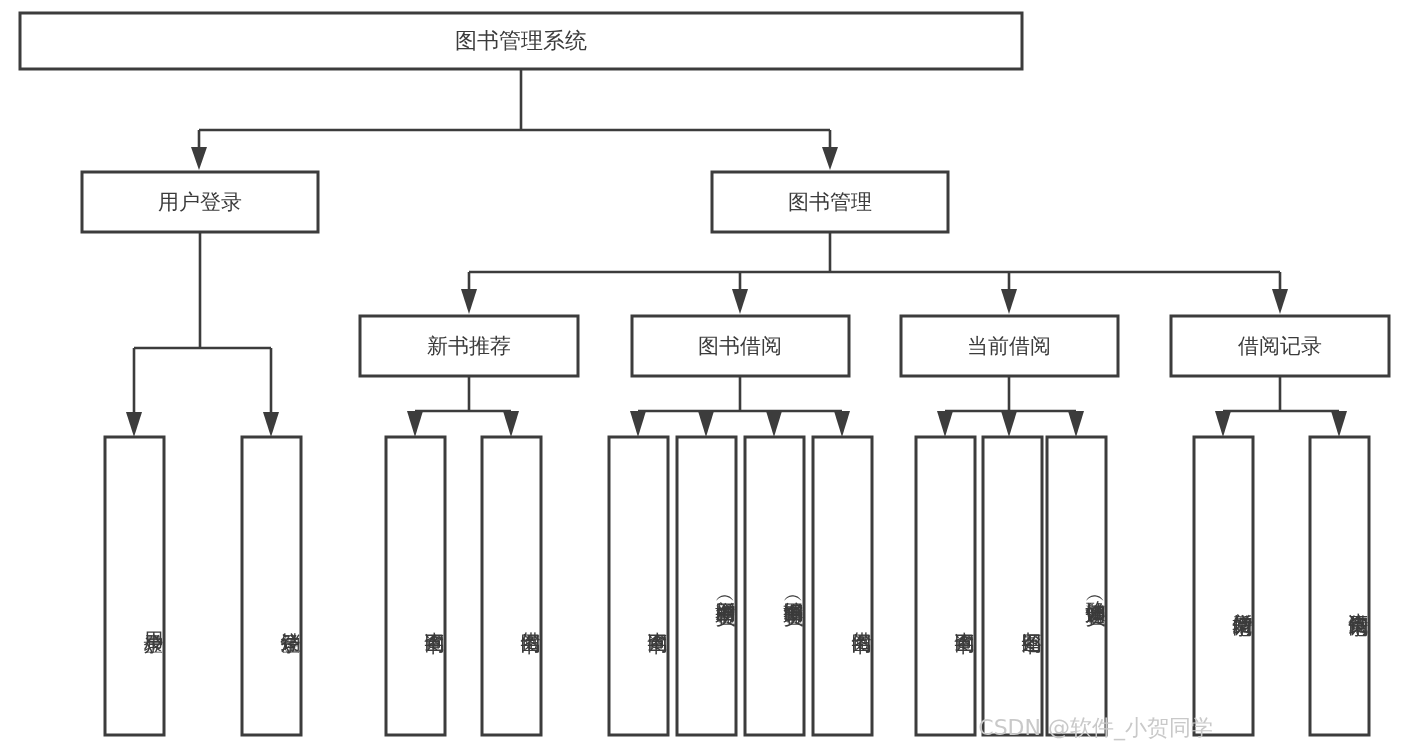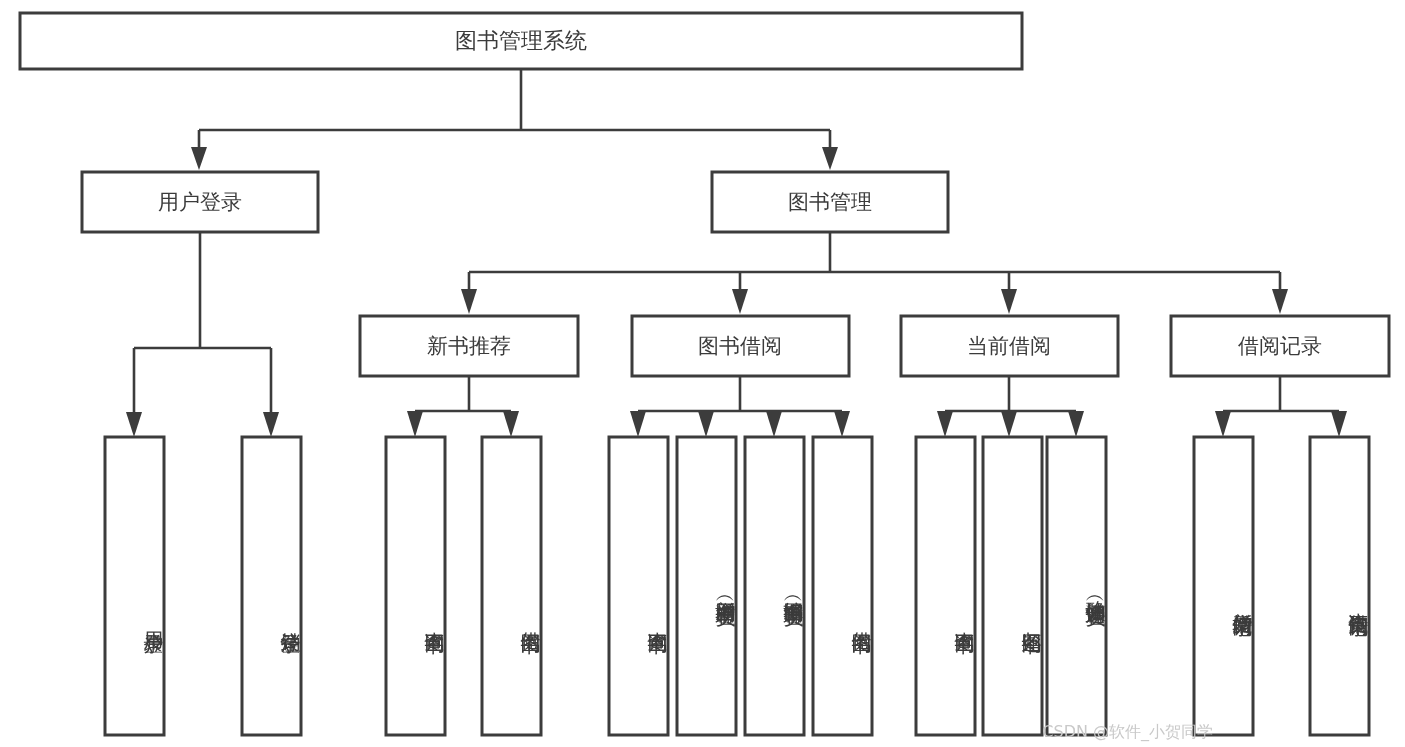--- a/index.html
+++ b/index.html
@@ -28,21 +28,21 @@
     text-orientation:upright;
     letter-spacing:1px;
     line-height:1;
     white-space:nowrap;
     display:flex;align-items:flex-start;justify-content:center;
     pointer-events:none;
   }
   #watermark{
     position:absolute;right:8px;bottom:4px;
     font-family:"DejaVu Sans","Liberation Sans",sans-serif;
-    font-size:16px;color:#c9c9c9;white-space:nowrap;
+    font-size:22px;color:#c9c9c9;white-space:nowrap;
   }
 </style>
 </head>
 <body>
 
 <div id="diagram-root">
 
   <svg id="tree-svg" viewBox="0 0 1405 747">
     <defs></defs>
 

